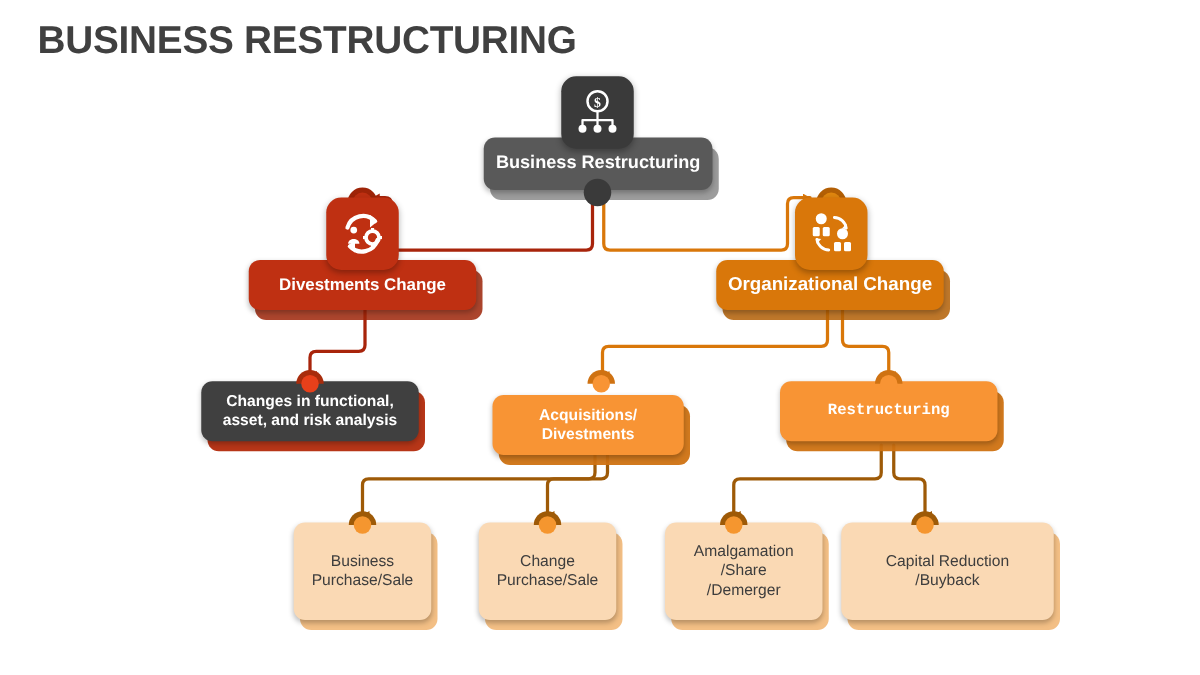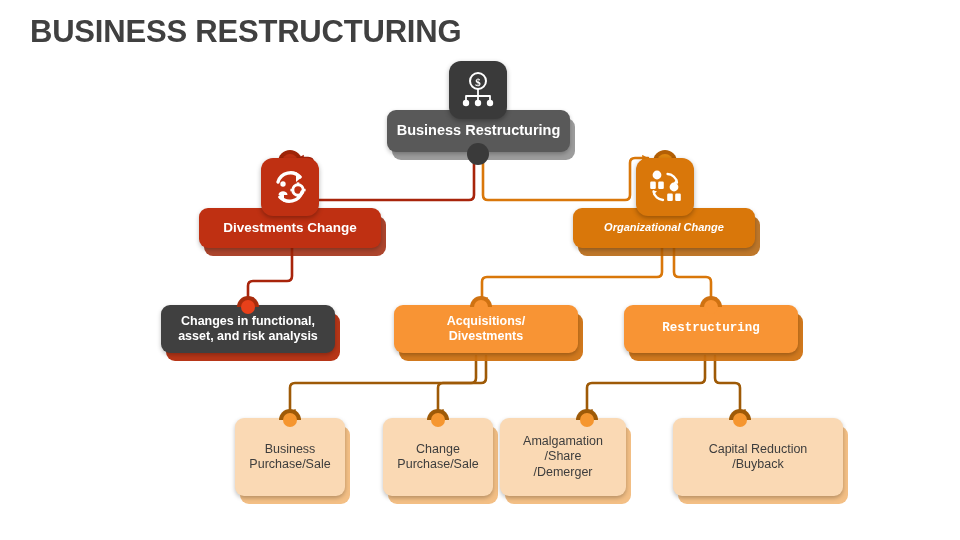--- a/index.html
+++ b/index.html
@@ -47,21 +47,21 @@
   .root .plate span{color:#ffffff;font-size:14.5px;font-weight:bold;}
 
   
   .l2red .plate{background:#bf3012;}
   .l2red .shadow{background:#9e2408;opacity:.85;}
   .l2red .plate span{color:#ffffff;font-size:13.5px;font-weight:bold;}
 
   
   .l2org .plate{background:#d9770a;}
   .l2org .shadow{background:#b35f05;opacity:.85;}
-  .l2org .plate span{color:#ffffff;font-size:11px;font-weight:bold;font-style:italic;}
+  .l2org .plate span{color:#ffffff;font-size:15px;font-weight:bold;}
 
   
   .l3red .plate{background:#404040;}
   .l3red .shadow{background:#b32b0c;opacity:.95;}
   .l3red .plate span{color:#ffffff;font-size:12.5px;font-weight:bold;}
 
   
   .l3org .plate{background:#f89434;}
   .l3org .shadow{background:#cf7212;opacity:.95;}
   .l3org .plate span{color:#ffffff;font-size:12.5px;font-weight:bold;}
@@ -249,21 +249,21 @@
         <span>Changes in functional,</span>
         <span>asset, and risk analysis</span>
       </div>
     </div>
   </div>
   <div class="knob" style="left:237px;top:296px;width:22px;height:22px;">
     <div class="half" style="background:#a82c0c;"></div>
     <div class="dot" style="left:4px;top:4px;width:14px;height:14px;background:#e8401a;"></div>
   </div>
 
-  <div class="node l3org" style="left:394px;top:305px;width:184px;height:48px;">
+  <div class="node l3org" style="left:394px;top:316px;width:153px;height:48px;">
     <div class="shadow"></div>
     <div class="plate">
       <div>
         <span>Acquisitions/</span>
         <span>Divestments</span>
       </div>
     </div>
   </div>
   <div class="knob" style="left:470px;top:296px;width:22px;height:22px;">
     <div class="half" style="background:#cf7212;"></div>
@@ -304,21 +304,21 @@
         <span>Change</span>
         <span>Purchase/Sale</span>
       </div>
     </div>
   </div>
   <div class="knob" style="left:427px;top:409px;width:22px;height:22px;">
     <div class="half" style="background:#9e5a07;"></div>
     <div class="dot" style="left:4px;top:4px;width:14px;height:14px;background:#f5962f;"></div>
   </div>
 
-  <div class="node l4" style="left:500px;top:418px;width:126px;height:78px;">
+  <div class="node l4" style="left:532px;top:418px;width:126px;height:78px;">
     <div class="shadow"></div>
     <div class="plate">
       <div>
         <span>Amalgamation</span>
         <span>/Share</span>
         <span>/Demerger</span>
       </div>
     </div>
   </div>
   <div class="knob" style="left:576px;top:409px;width:22px;height:22px;">

